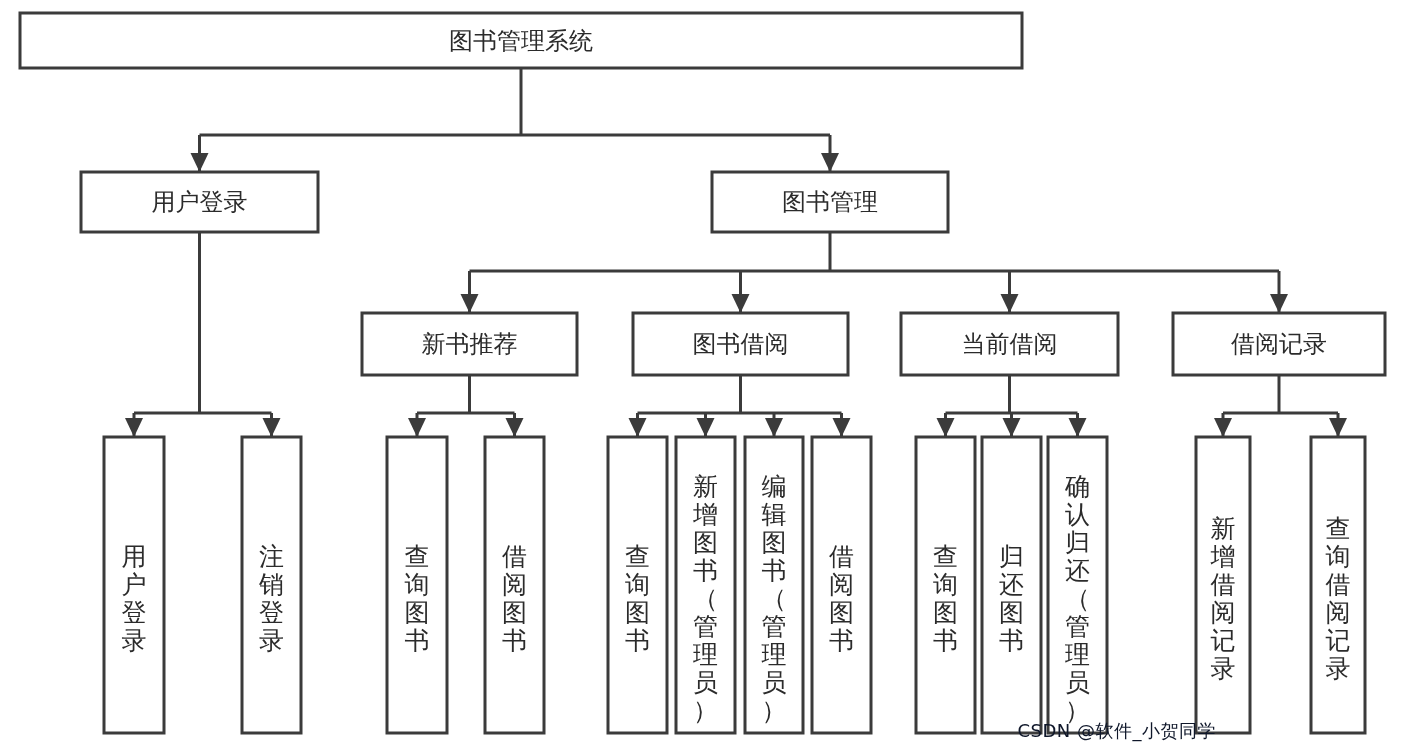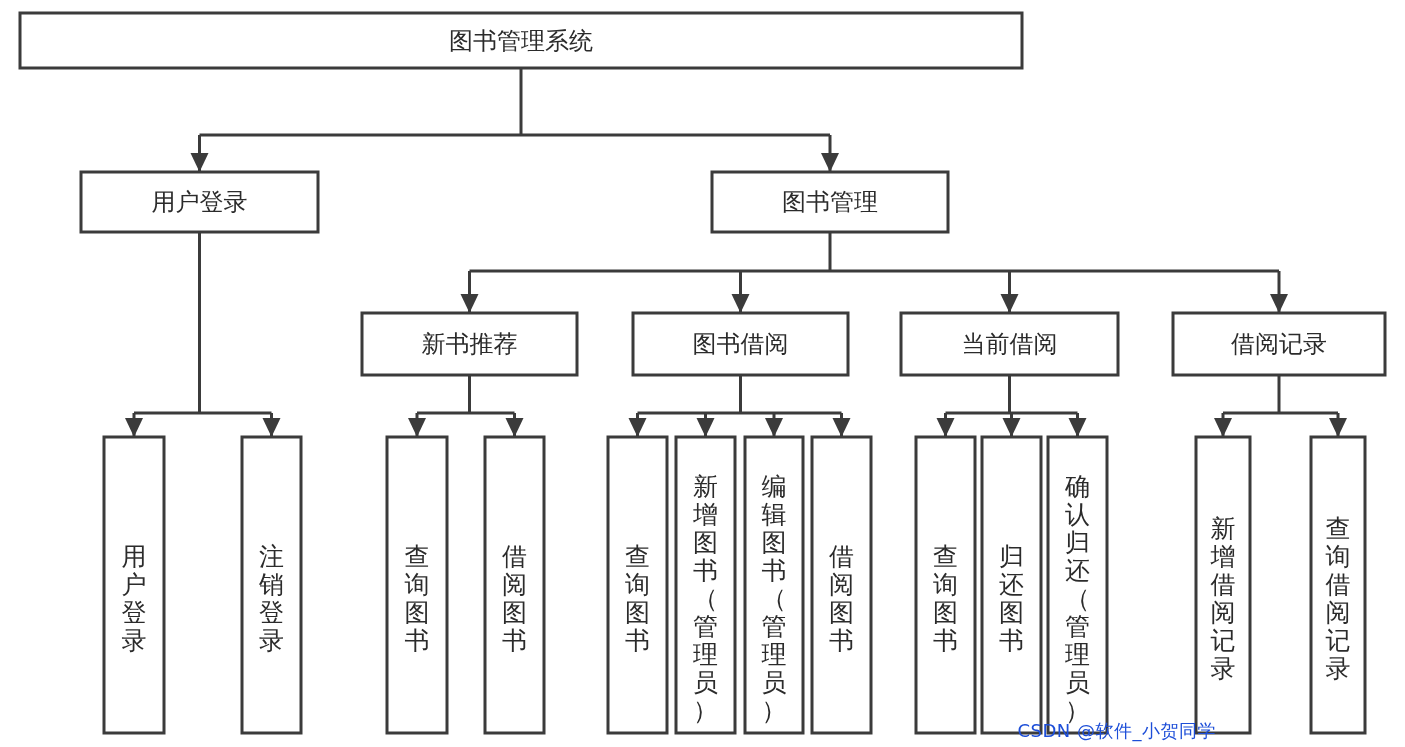--- a/index.html
+++ b/index.html
@@ -54,21 +54,21 @@
     font-family: "DejaVu Sans", "Liberation Sans", sans-serif;
     font-size: 25px;
     text-anchor: middle;
   }
   .watermark {
     position: absolute;
     right: 8px;
     bottom: 4px;
     font-family: "DejaVu Sans", "Liberation Sans", sans-serif;
     font-size: 18px;
-    color: #1d4ed8;
+    color: #0f172a;
     white-space: nowrap;
     letter-spacing: 0.5px;
   }
 </style>
 </head>
 <body>
 
 <div id="diagram-root">
 
   <svg class="flow" viewBox="0 0 1405 747" xmlns="http://www.w3.org/2000/svg">

